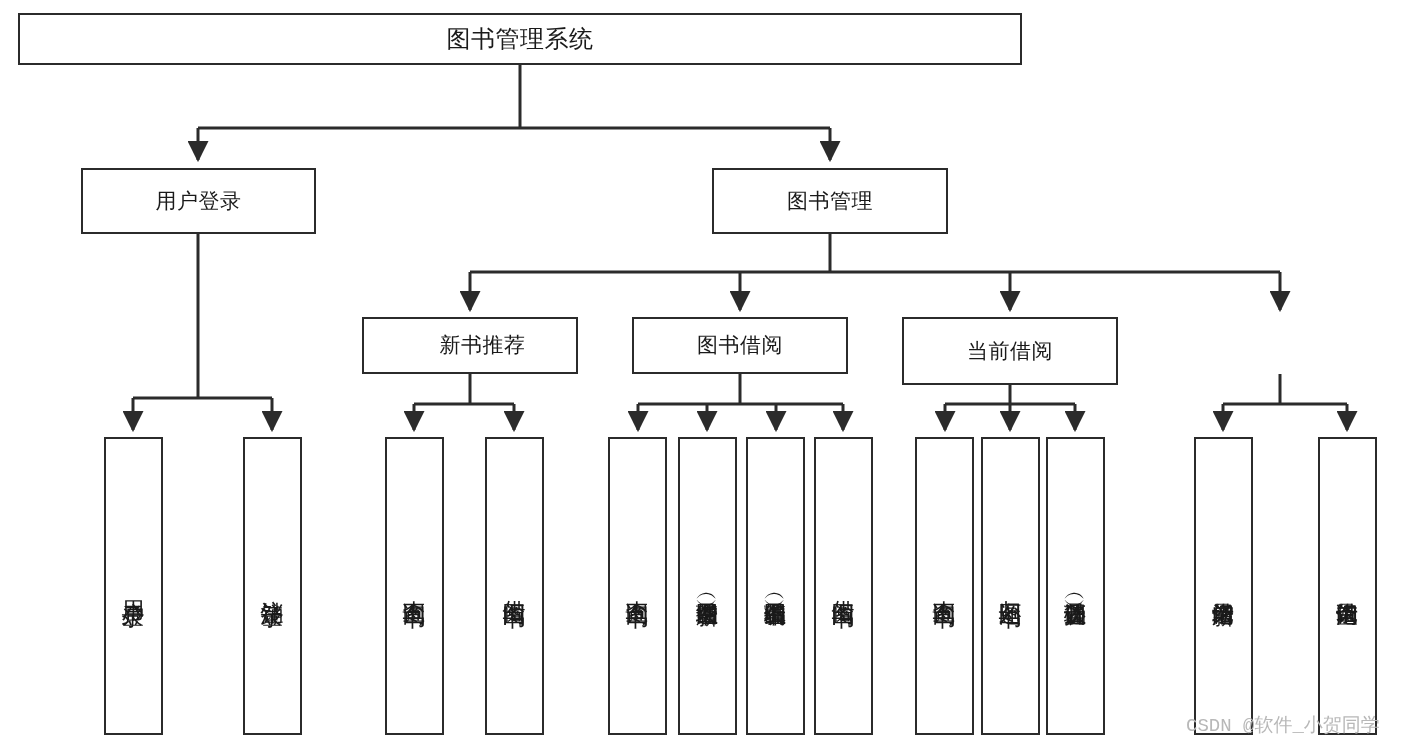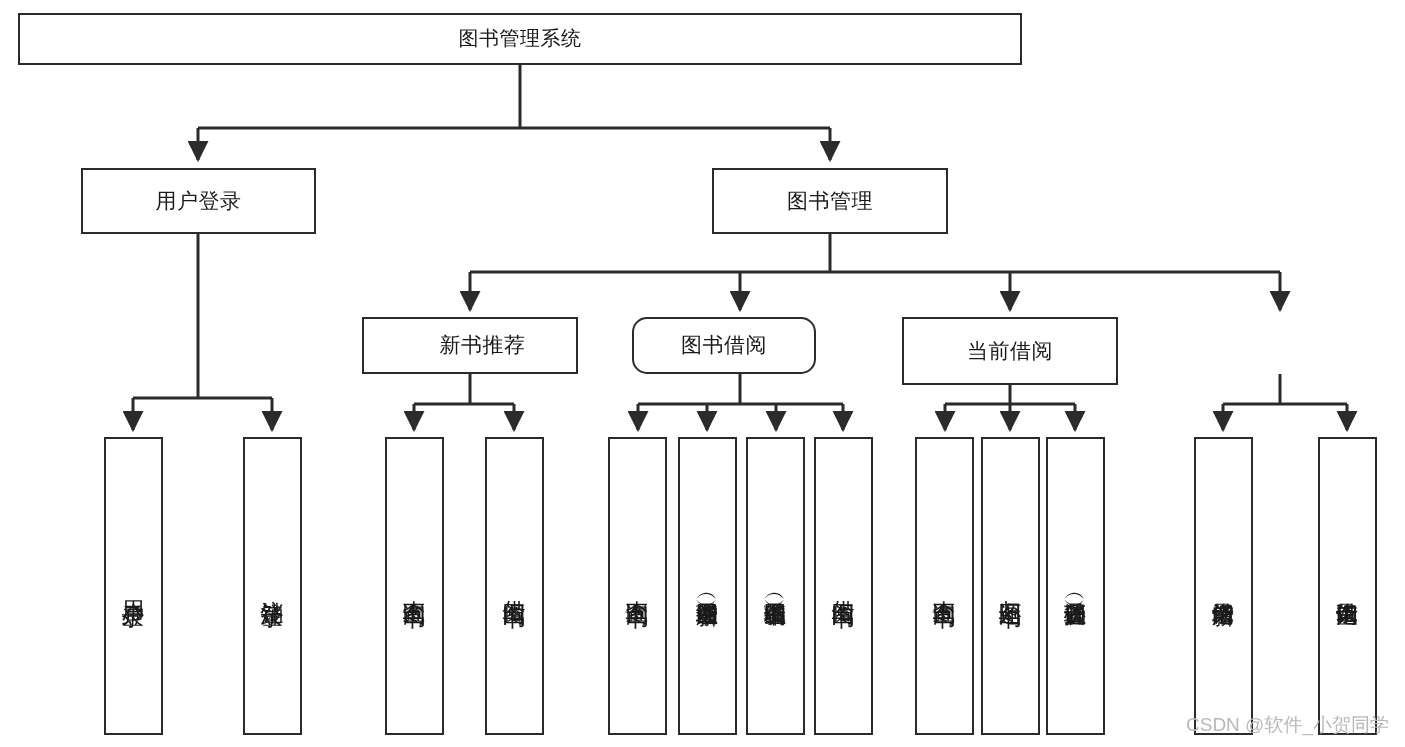--- a/index.html
+++ b/index.html
@@ -35,21 +35,21 @@
     line-height: 1.18;
     letter-spacing: 0.5px;
     white-space: nowrap;
   }
   
   .node.horiz .node-label {
     writing-mode: horizontal-tb;
     font-size: 21px;
   }
   .node.root .node-label {
-    font-size: 20px;
+    font-size: 24px;
   }
   
   .node.vert {
     align-items: center;
     justify-content: center;
     padding: 4px 0;
   }
   .node.vert .node-label {
     writing-mode: vertical-rl;
     text-orientation: upright;
@@ -69,21 +69,21 @@
     height: 747px;
     pointer-events: none;
   }
   .watermark {
     position: absolute;
     left: 1186px;
     top: 712px;
     font-size: 19px;
     color: #b8b8b8;
     white-space: nowrap;
-    font-family: Liberation Sans, sans-serif;
+    font-family: Liberation Mono, monospace;
   }
 </style>
 </head>
 <body>
 
 <div id="diagram-root">
 
   <svg id="edges" viewBox="0 0 1405 747" xmlns="http://www.w3.org/2000/svg">
     <defs>
       <marker id="arrow" viewBox="0 0 10 10" refX="9" refY="5" markerWidth="7" markerHeight="7" orient="auto-start-reverse">
@@ -141,21 +141,21 @@
   <div class="node horiz" style="left:81px; top:168px; width:235px; height:66px;">
     <span class="node-label">用户登录</span>
   </div>
   <div class="node horiz" style="left:712px; top:168px; width:236px; height:66px;">
     <span class="node-label">图书管理</span>
   </div>
 
   <div class="node horiz" style="left:362px; top:317px; width:216px; height:57px;padding-left:25px;">
     <span class="node-label">新书推荐</span>
   </div>
-  <div class="node horiz" style="left:632px; top:317px; width:184px; height:57px;border-radius:15px;">
+  <div class="node horiz" style="left:632px; top:317px; width:216px; height:57px;">
     <span class="node-label">图书借阅</span>
   </div>
   <div class="node horiz" style="left:902px; top:317px; width:216px; height:68px;">
     <span class="node-label">当前借阅</span>
   </div>
 
   <div class="node vert" style="left:104px; top:437px; width:59px; height:298px;">
     <span class="node-label">用户登录</span>
   </div>
   <div class="node vert" style="left:243px; top:437px; width:59px; height:298px;">

